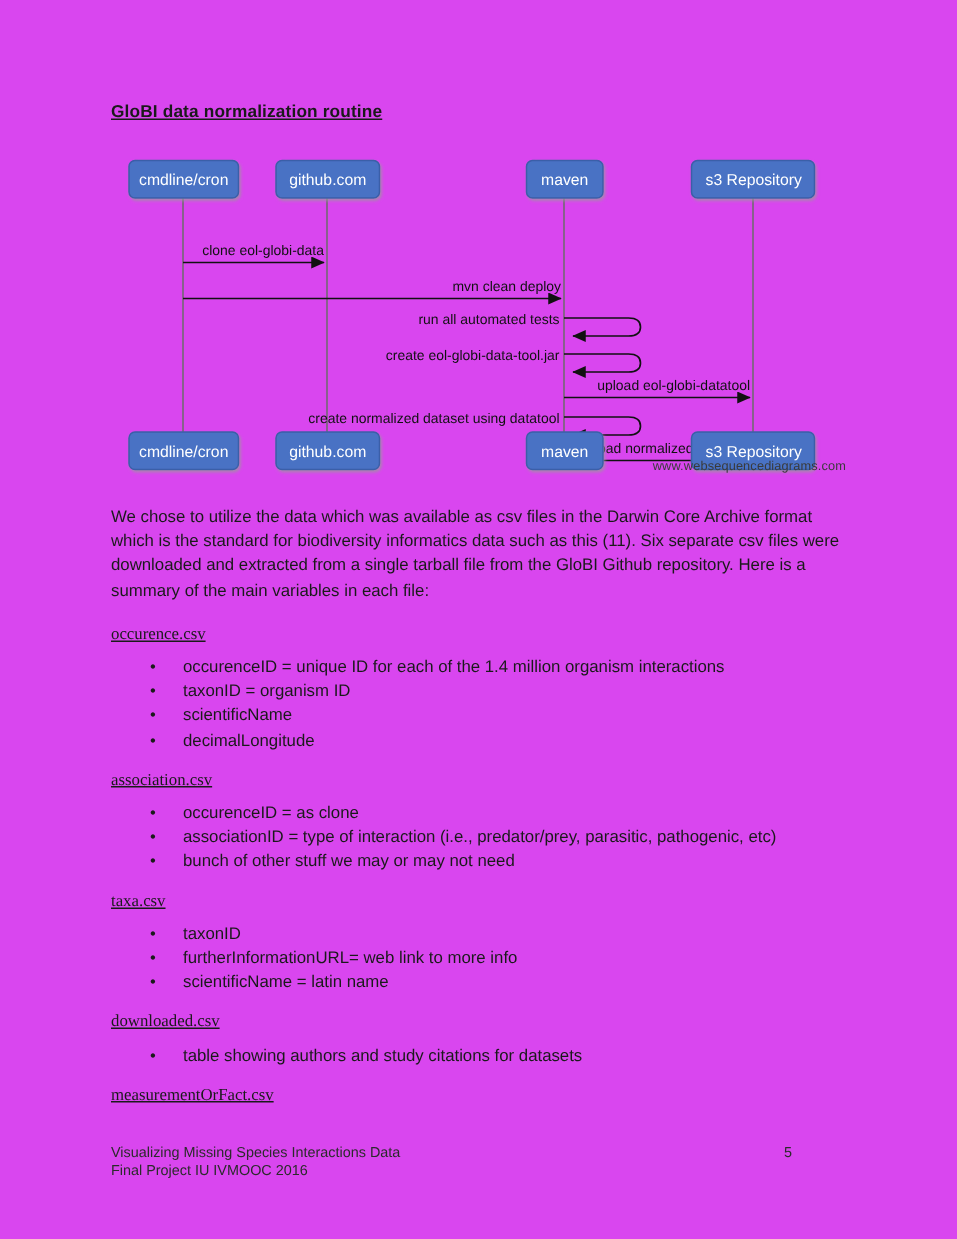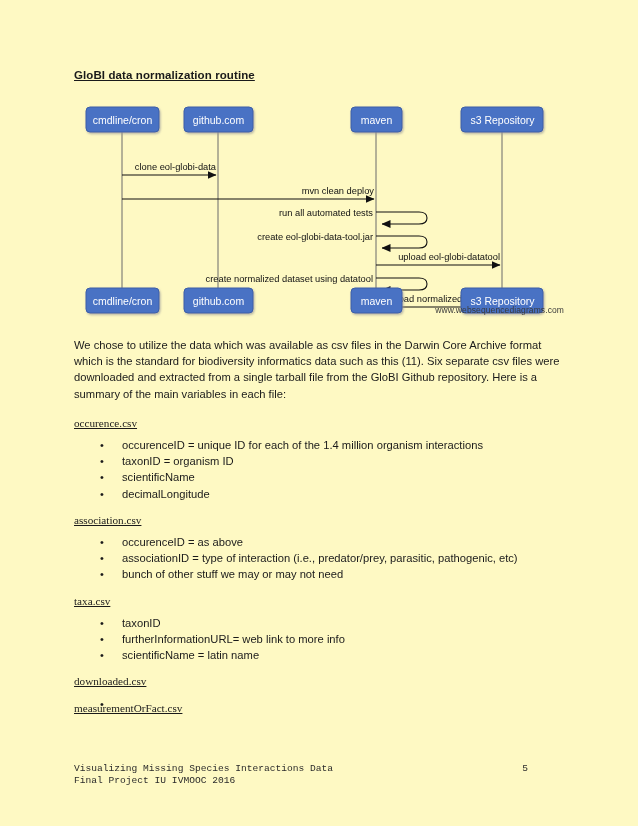--- a/index.html
+++ b/index.html
@@ -14,21 +14,21 @@
     position: relative;
     font-family: "Liberation Sans", sans-serif;
     color: #1a1a1a;
     overflow: hidden;
   }
   .page {
     position: absolute;
     left: 0; top: 0;
     width: 638px;
     height: 826px;
-    background: #fef9c3;
+    background: #d946ef;
   }
   .content {
     position: absolute;
     left: 74px;
     top: 68px;
     width: 492px;
   }
 
   
   .doc-heading {
@@ -99,21 +99,20 @@
     bottom: 38px;
     width: 492px;
     font-size: 9.6px;
     line-height: 12.6px;
     color: #2b2b2b;
   }
   .footer-row {
     display: flex;
     justify-content: space-between;
     align-items: flex-start;
-    font-family: Liberation Mono, monospace;
   }
   .footer-left { white-space: pre-line; }
   .footer-page { padding-right: 38px; }
 </style>
 </head>
 <body>
 
 <div class="page">
 
   <div class="content">
@@ -219,39 +218,39 @@
         <li><span class="bullet">•</span><span>occurenceID = unique ID for each of the 1.4 million organism interactions</span></li>
         <li><span class="bullet">•</span><span>taxonID = organism ID</span></li>
         <li><span class="bullet">•</span><span>scientificName</span></li>
         <li><span class="bullet">•</span><span>decimalLongitude</span></li>
       </ul>
     </div>
 
     <div>
       <div class="filename">association.csv</div>
       <ul class="varlist">
-        <li><span class="bullet">•</span><span>occurenceID = as above</span></li>
+        <li><span class="bullet">•</span><span>occurenceID = as clone</span></li>
         <li><span class="bullet">•</span><span>associationID = type of interaction (i.e., predator/prey, parasitic, pathogenic, etc)</span></li>
         <li><span class="bullet">•</span><span>bunch of other stuff we may or may not need</span></li>
       </ul>
     </div>
 
     <div>
       <div class="filename">taxa.csv</div>
       <ul class="varlist">
         <li><span class="bullet">•</span><span>taxonID</span></li>
         <li><span class="bullet">•</span><span>furtherInformationURL= web link to more info</span></li>
         <li><span class="bullet">•</span><span>scientificName =  latin name</span></li>
       </ul>
     </div>
 
     <div>
       <div class="filename">downloaded.csv</div>
       <ul class="varlist">
-        <li><span class="bullet">•</span></li>
+        <li><span class="bullet">•</span><span>table showing authors and study citations for datasets</span></li>
       </ul>
     </div>
 
     <div>
       <div class="filename">measurementOrFact.csv</div>
     </div>
 
   </div>
 
   <div class="footer">

